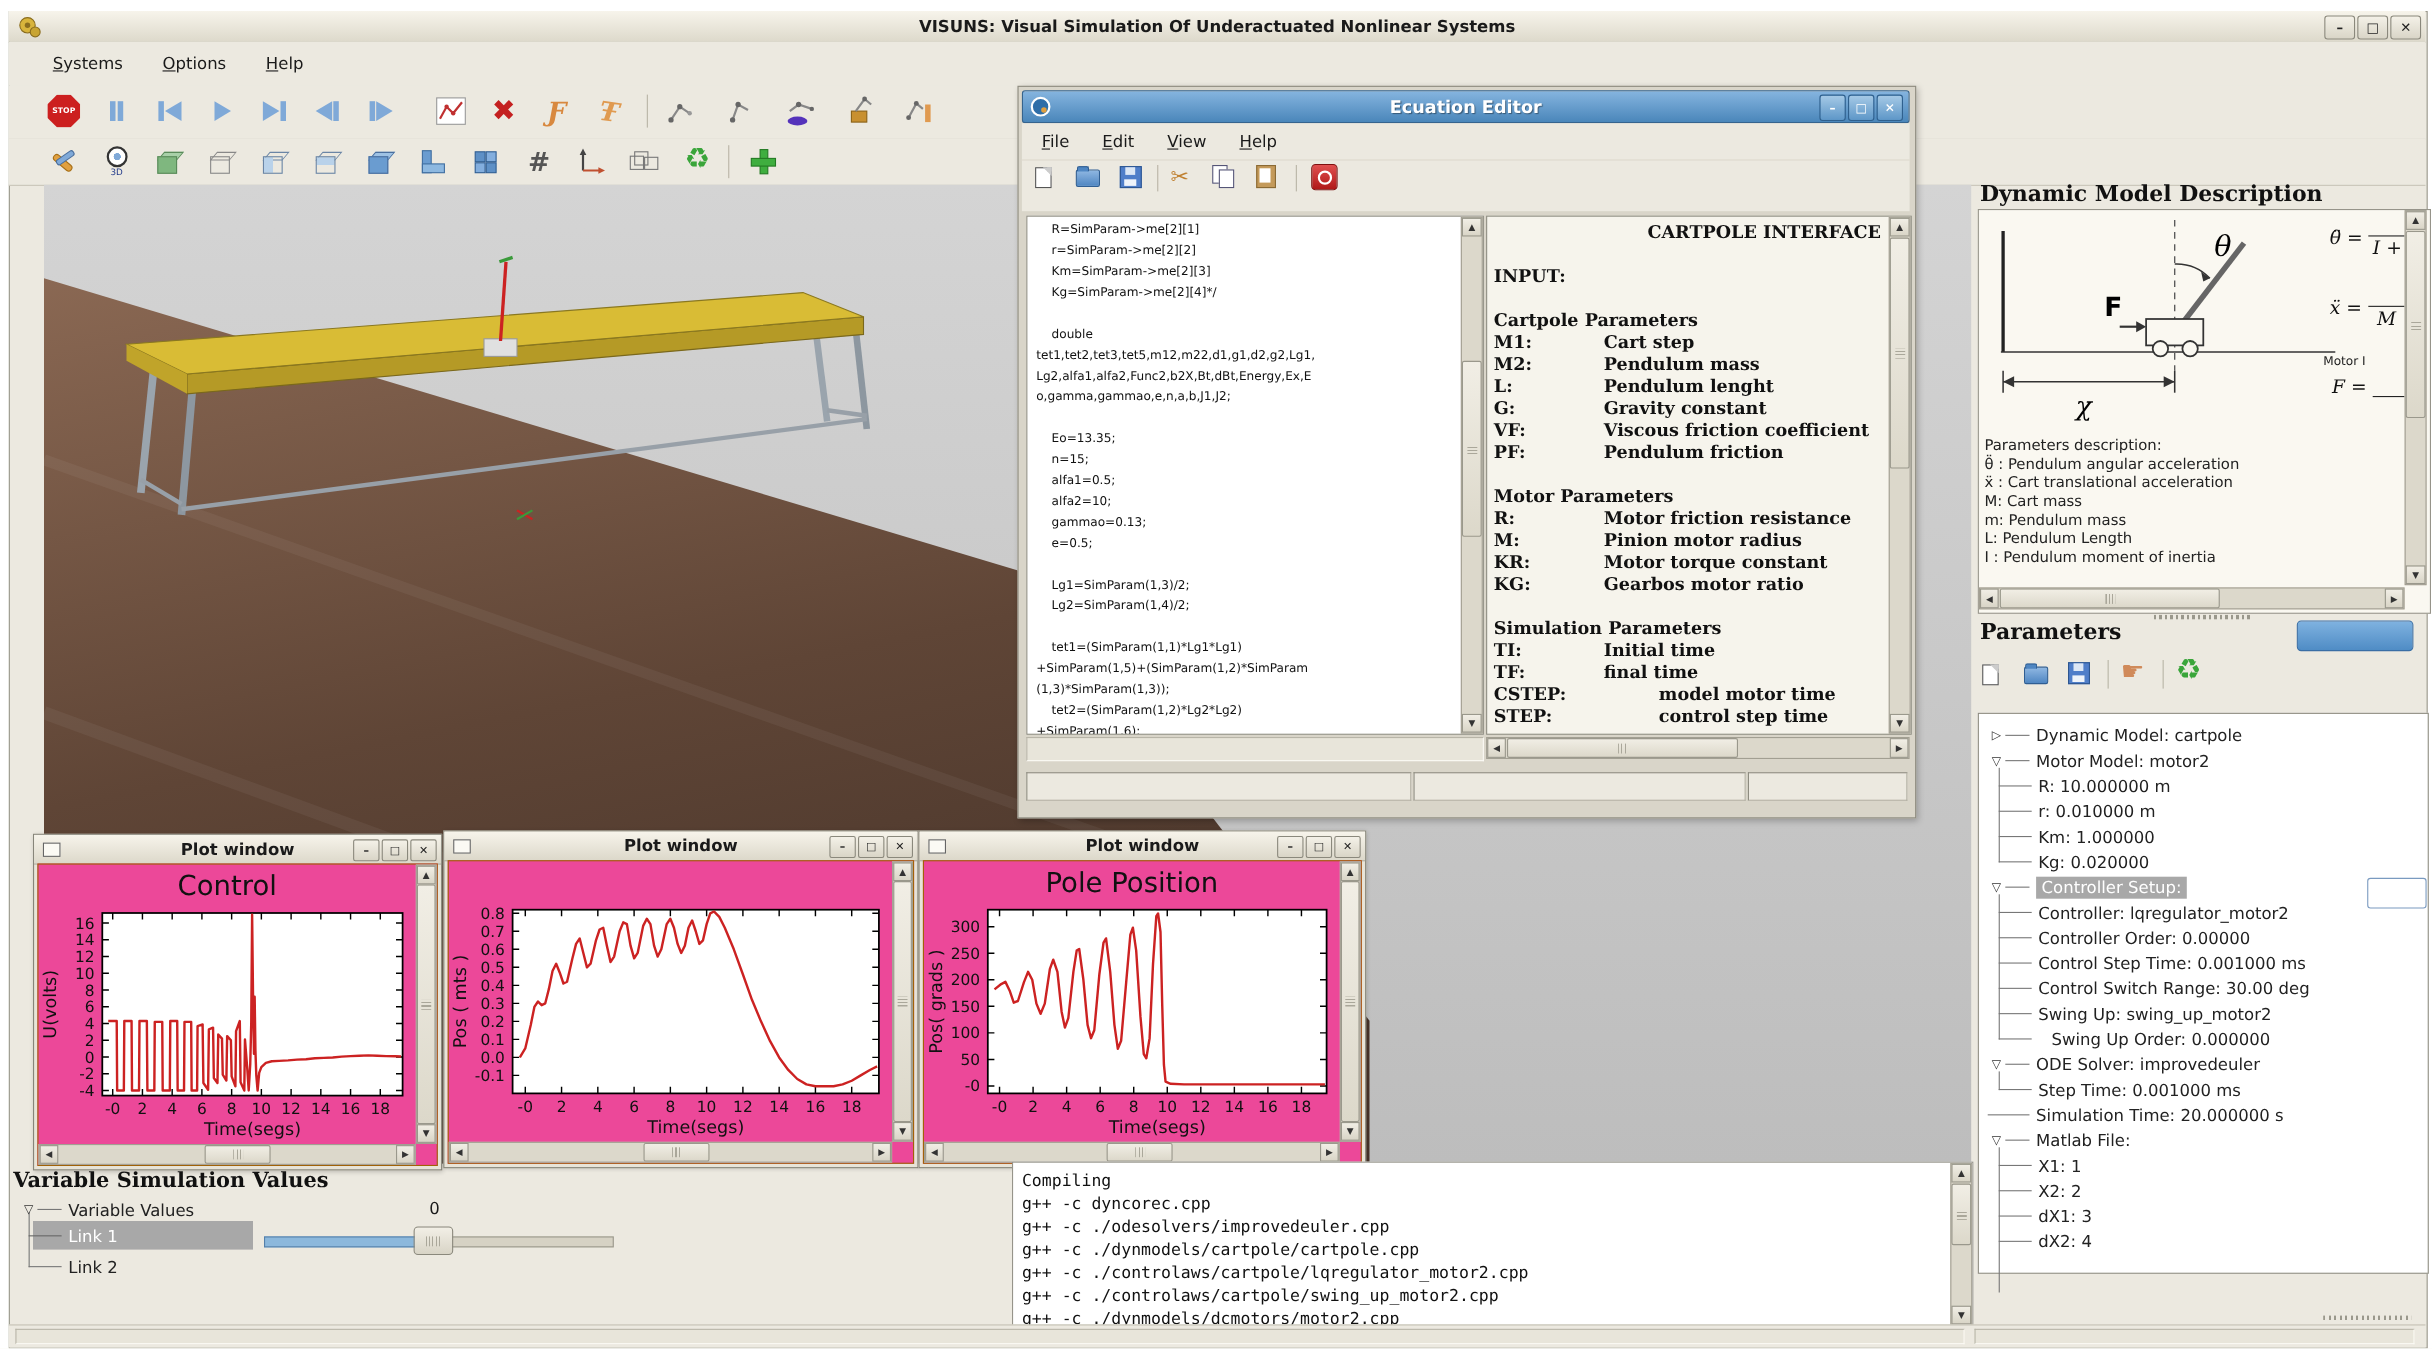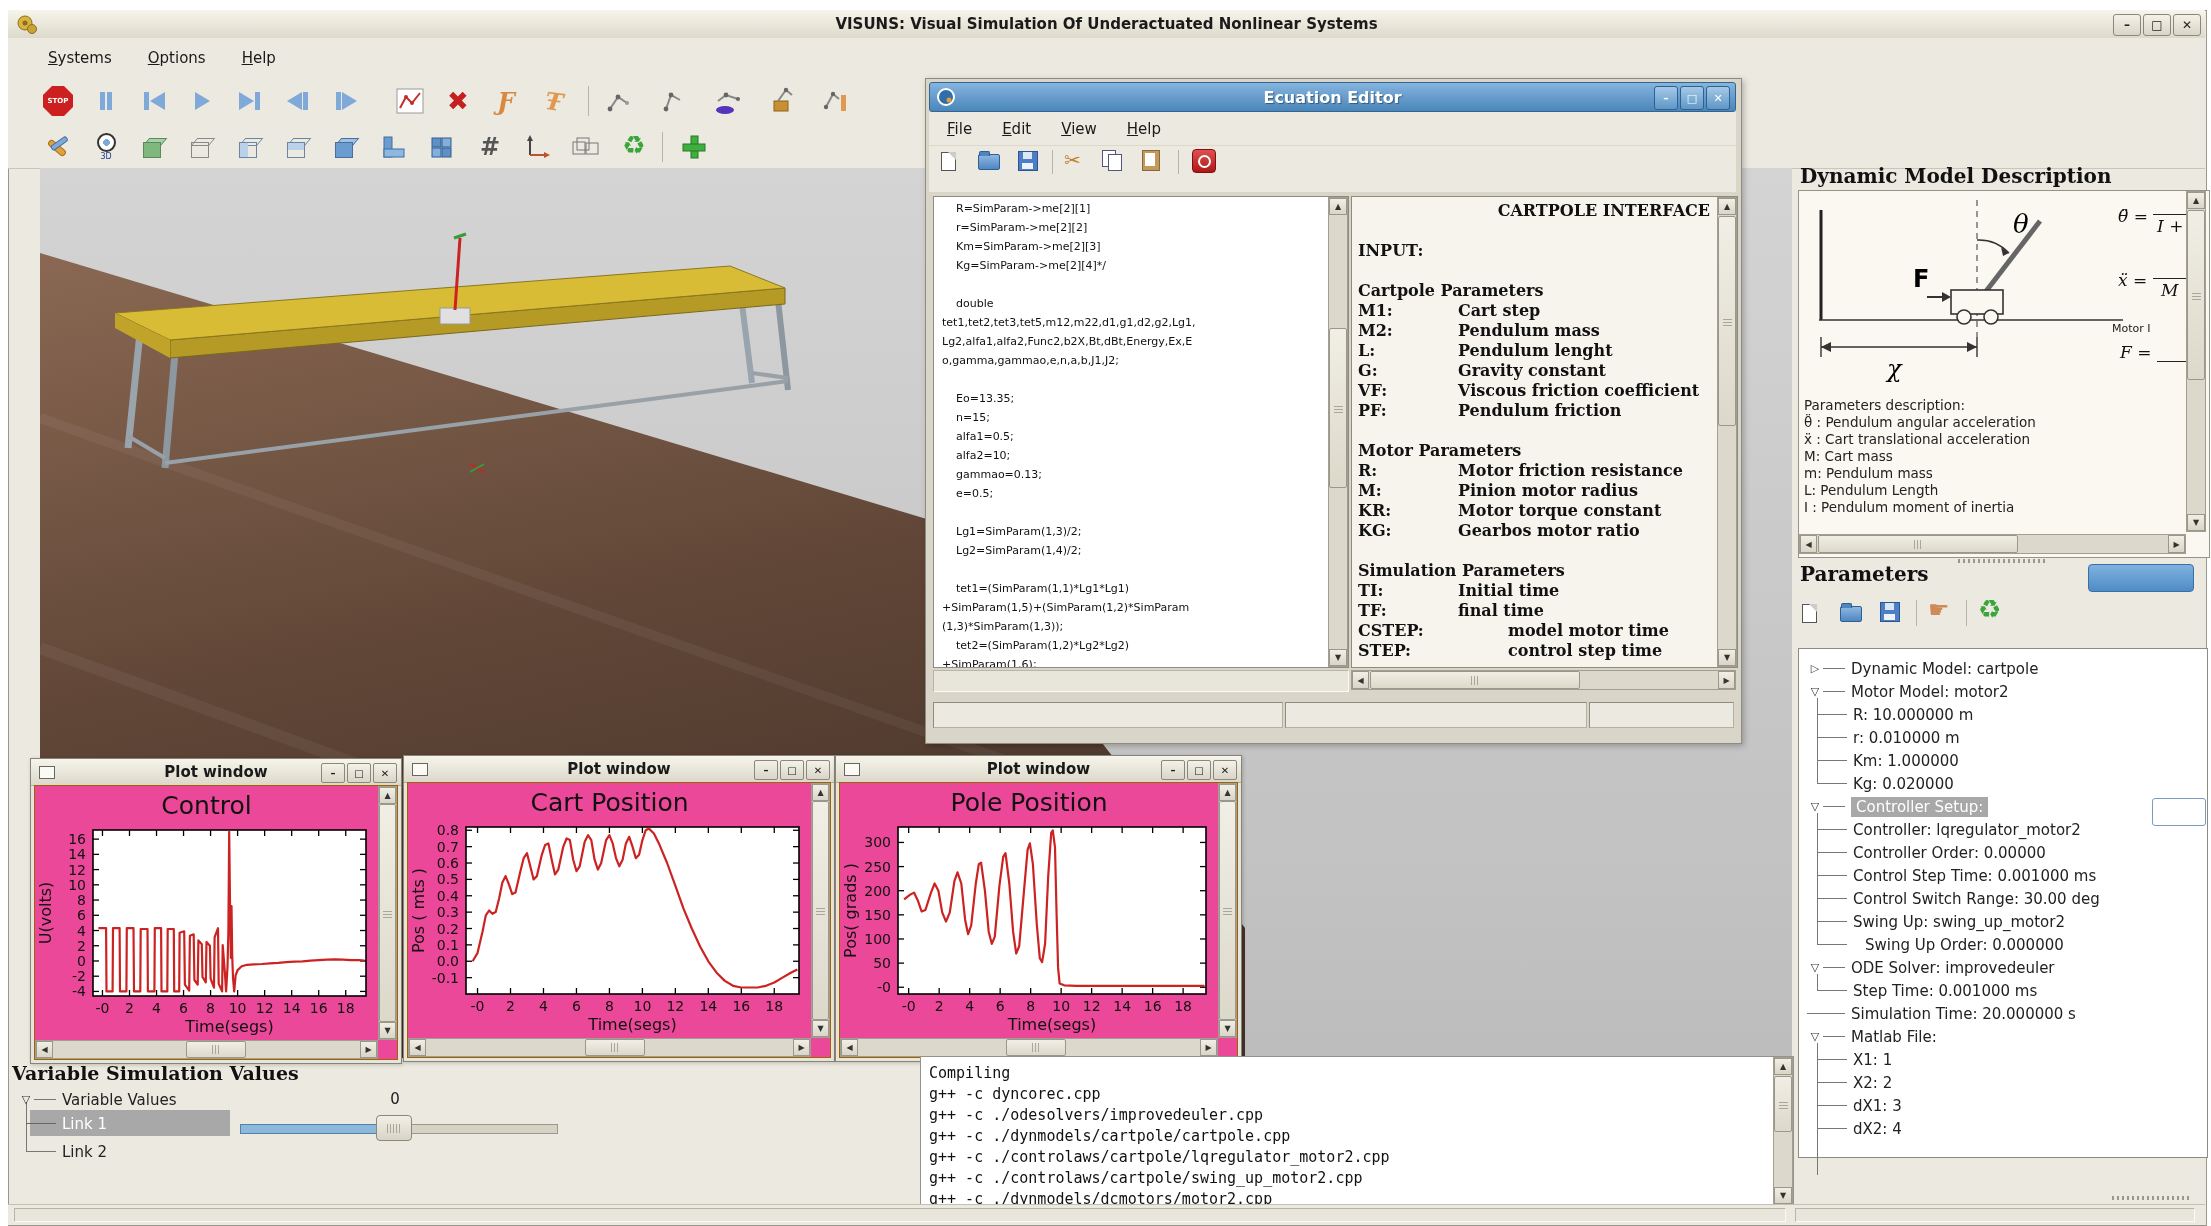--- a/index.html
+++ b/index.html
@@ -731,21 +731,20 @@
         <span>Plot window</span>
       </div>
     <div class="pw-icon"></div>
     <div class="abs" style="right:4px;top:4px;display:flex;gap:2px;">
       <div class="pw-btn">–</div>
       <div class="pw-btn">□</div>
       <div class="pw-btn">✕</div>
     </div>
     <div class="pw-body">
       <div class="chart-zone">
-        <div class="chart-title">Cart Position</div>
         <svg class="chart-svg" viewBox="0 0 399 217">
             <rect x="56" y="8" width="333" height="167" fill="#fff" stroke="#000" stroke-width="1.6"></rect>
             <line x1="67.53960396039604" y1="175" x2="67.53960396039604" y2="169" stroke="#000" stroke-width="1.3"></line>
             <line x1="67.53960396039604" y1="8" x2="67.53960396039604" y2="14" stroke="#000" stroke-width="1.3"></line>
             <text x="67.53960396039604" y="192" text-anchor="middle" font-size="14" fill="#111">-0</text>
             <line x1="100.50990099009901" y1="175" x2="100.50990099009901" y2="169" stroke="#000" stroke-width="1.3"></line>
             <line x1="100.50990099009901" y1="8" x2="100.50990099009901" y2="14" stroke="#000" stroke-width="1.3"></line>
             <text x="100.50990099009901" y="192" text-anchor="middle" font-size="14" fill="#111">2</text>
             <line x1="133.480198019802" y1="175" x2="133.480198019802" y2="169" stroke="#000" stroke-width="1.3"></line>
             <line x1="133.480198019802" y1="8" x2="133.480198019802" y2="14" stroke="#000" stroke-width="1.3"></line>

